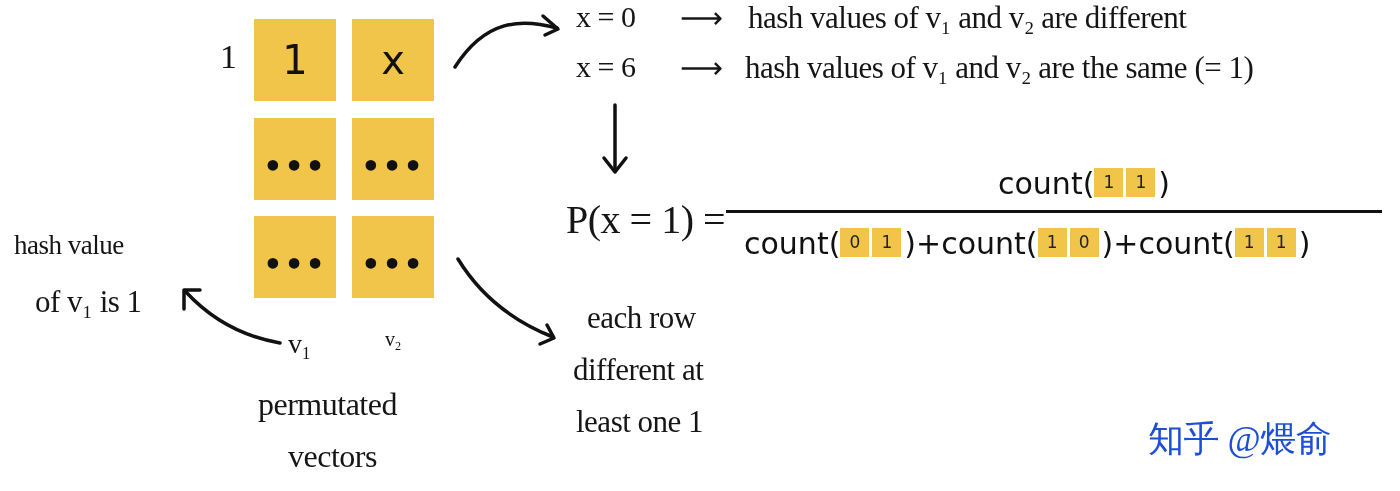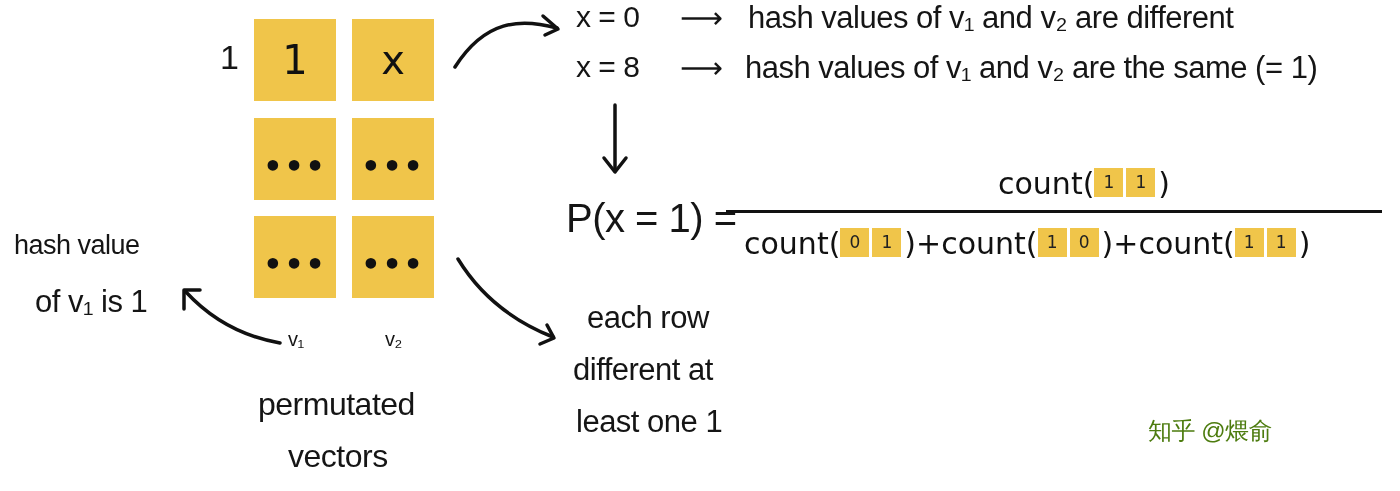--- a/index.html
+++ b/index.html
@@ -1,21 +1,21 @@
 <!DOCTYPE html>
 <html><head>
   <meta charset="utf-8">
   <style>
     html, body { margin: 0; padding: 0; background: #ffffff; }
     body {
       width: 1400px; height: 491px; position: relative; overflow: hidden;
       font-family: "DejaVu Sans", sans-serif; color: #111111;
     }
     .abs { position: absolute; }
-    .t { position: absolute; white-space: nowrap; font-family: Liberation Sans, sans-serif; color: #151515; letter-spacing: -0.5px; }
+    .t { position: absolute; white-space: nowrap; font-family: Liberation Serif, serif; color: #151515; letter-spacing: -0.5px; }
     .cell {
       position: absolute; width: 82px; height: 82px; background: #f0c54a;
       display: flex; align-items: center; justify-content: center;
       font-size: 40px; color: #111;
     }
     .cell.dots { align-items: flex-end; padding-bottom: 0; box-sizing: border-box; }
     .cell.dots span { font-size: 30px; letter-spacing: 2px; line-height: 1; margin-bottom: 18px; font-weight: bold; }
     .mini {
       display: inline-block; width: 29px; height: 29px; background: #f0c54a;
       font-size: 17px; line-height: 29px; text-align: center; margin-right: 3px;
@@ -62,38 +62,38 @@
       <span>•••</span>
     </div>
 
   <div class="cell dots" style="left:254px;top:216px;">
       <span>•••</span>
     </div>
   <div class="cell dots" style="left:352px;top:216px;">
       <span>•••</span>
     </div>
 
-  <div class="t" style="left:288px;top:328px;font-size:20px;">v₁</div>
+  <div class="t" style="left:288px;top:328px;font-size:28px;">v₁</div>
   <div class="t" style="left:385px;top:328px;font-size:20px;">v₂</div>
 
   <div class="t" style="left:258px;top:386px;font-size:32px;">permutated</div>
   <div class="t" style="left:288px;top:438px;font-size:32px;">vectors</div>
 </div>
 
 <div>
   <div class="t" style="left:14px;top:230px;font-size:27px;">hash value</div>
   <div class="t" style="left:35px;top:284px;font-size:31px;">of v₁ is 1</div>
 </div>
 
 <div>
   <div class="t" style="left:576px;top:0px;font-size:30px;">x = 0</div>
   <div class="t" style="left:680px;top:0px;font-size:30px;">⟶</div>
   <div class="t" style="left:748px;top:0px;font-size:31px;">hash values of v₁ and v₂ are different</div>
 
-  <div class="t" style="left:576px;top:50px;font-size:30px;">x = 8</div>
+  <div class="t" style="left:576px;top:50px;font-size:30px;">x = 6</div>
   <div class="t" style="left:680px;top:50px;font-size:30px;">⟶</div>
   <div class="t" style="left:745px;top:50px;font-size:31px;">hash values of v₁ and v₂ are the same (= 1)</div>
 </div>
 
 <div>
   <div class="t math" style="left:566px;top:196px;font-size:40px;">P(x = 1) =</div>
 
   <div class="abs" style="left:963px;top:166px;font-size:30px;white-space:nowrap;margin-left:35px;">
     <span>count(</span><span class="mini">1</span><span class="mini">1</span><span>)</span>
   </div>
@@ -104,13 +104,13 @@
     <span>count(</span><span class="mini">0</span><span class="mini">1</span><span>)</span><span>+</span><span>count(</span><span class="mini">1</span><span class="mini">0</span><span>)</span><span>+</span><span>count(</span><span class="mini">1</span><span class="mini">1</span><span>)</span>
   </div>
 </div>
 
 <div>
   <div class="t" style="left:587px;top:300px;font-size:31px;">each row</div>
   <div class="t" style="left:573px;top:352px;font-size:31px;">different at</div>
   <div class="t" style="left:576px;top:404px;font-size:31px;">least one 1</div>
 </div>
 
-<div class="t" style="left:1148px;top:415px;font-size:24px;color:#4d7c0f;">知乎 @煨俞</div>
+<div class="t" style="left:1148px;top:415px;font-size:36px;color:#1d4ed8;">知乎 @煨俞</div>
 
 </body></html>

